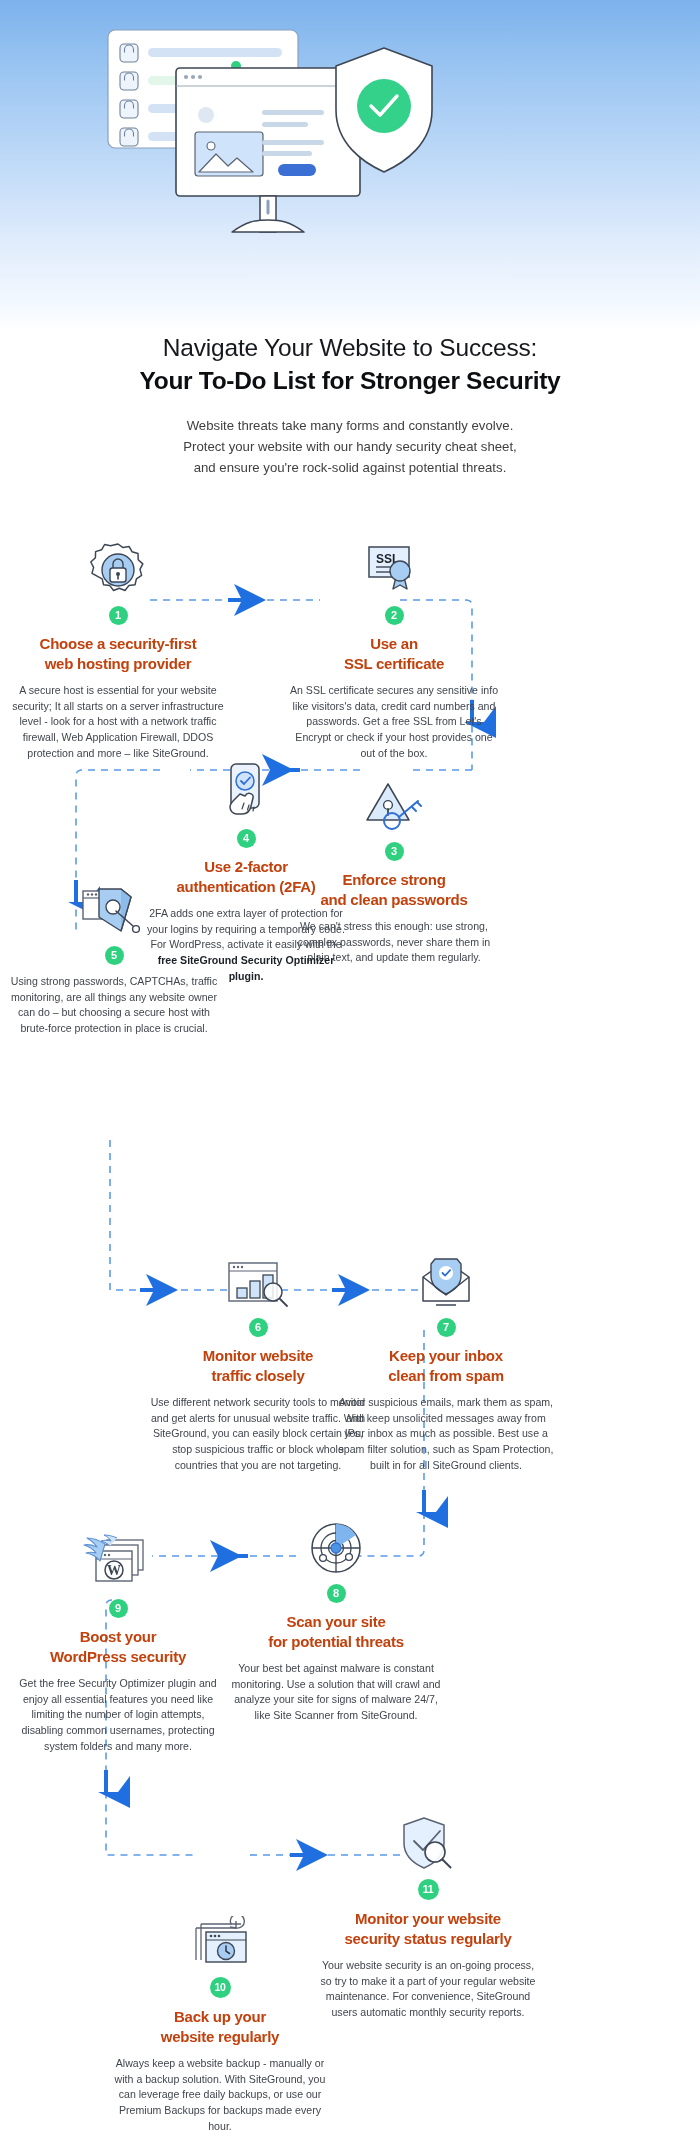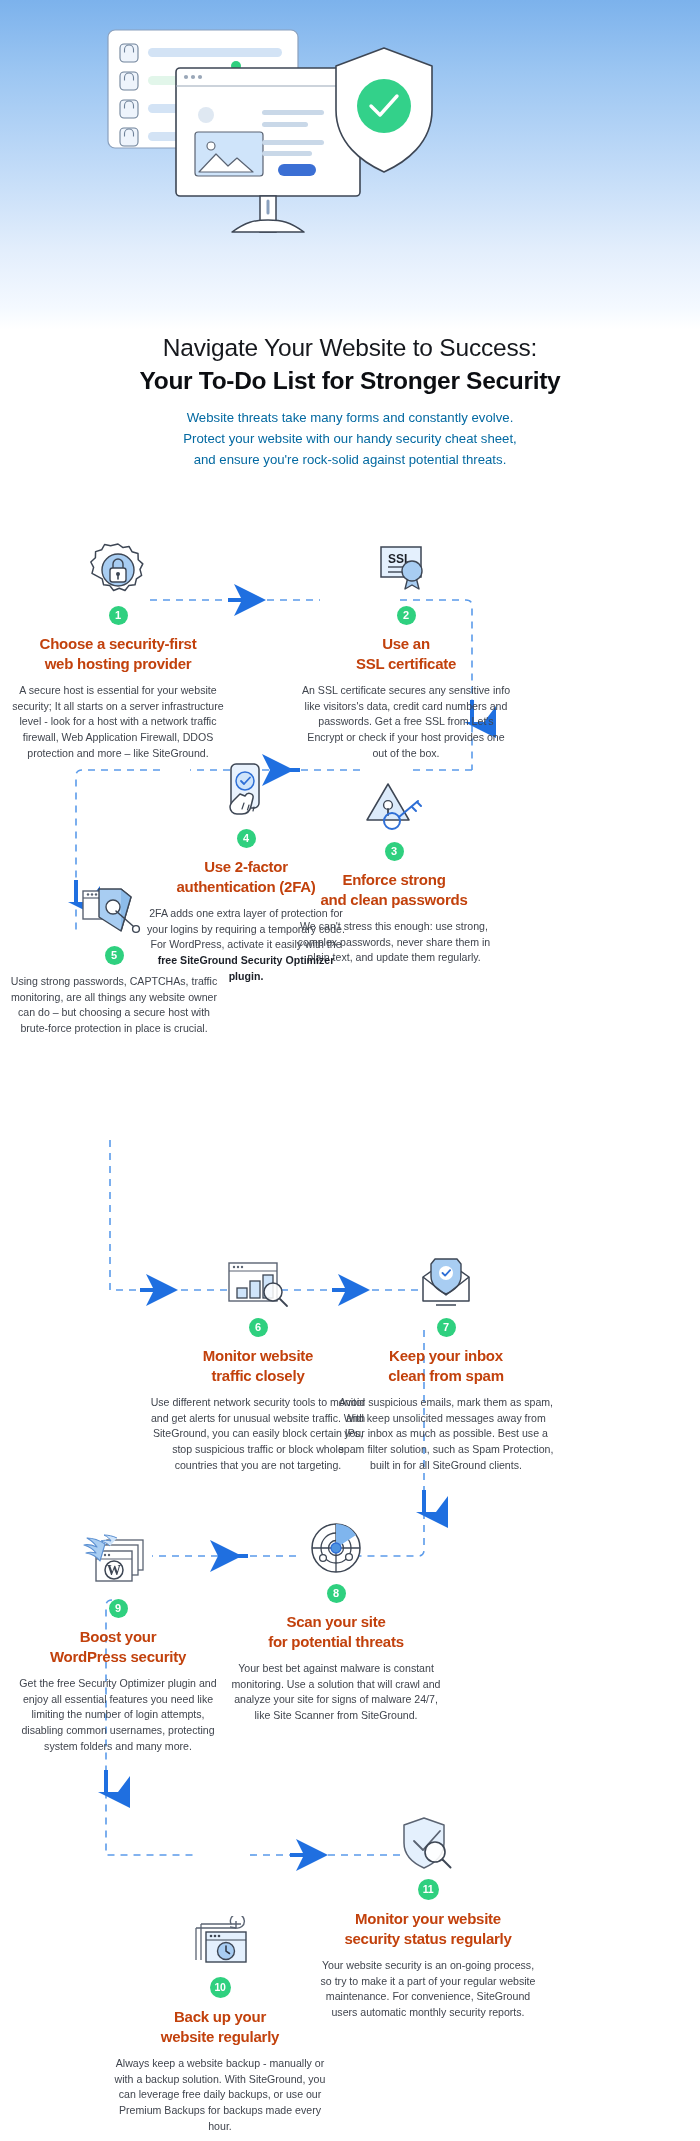--- a/index.html
+++ b/index.html
@@ -26,21 +26,21 @@
   }
   .title-line1 {
     font-size: 24.5px; font-weight: 400; letter-spacing: -0.2px;
     color: #16181d; line-height: 1.25;
   }
   .title-line2 {
     font-size: 24.5px; font-weight: 700; letter-spacing: -0.3px;
     color: #0c0e12; line-height: 1.3; margin-top: 1px;
   }
   .intro {
-    margin-top: 12px; font-size: 13.2px; line-height: 1.56; color: #0369a1;
+    margin-top: 20px; font-size: 13.2px; line-height: 1.56; color: #404040;
     font-weight: 400;
   }
 
   
   .flow-bg { position: absolute; top: 0; left: 0; width: 700px; height: 2141px; pointer-events: none; }
 
   
   .step {
     position: absolute; text-align: center;
   }
@@ -57,21 +57,21 @@
     margin-top: 9px; font-size: 15px; font-weight: 700; line-height: 1.33;
     color: #c2410c; letter-spacing: -0.25px;
   }
   .step-body {
     margin-top: 9px; font-size: 10.6px; line-height: 1.48; color: #40454e;
   }
   .step-body b { font-weight: 700; color: #1b1f27; }
 
   
   #step-1 { left: 12px;  top: 537px;  width: 212px; }
-  #step-2 { left: 300px; top: 537px;  width: 212px; }
+  #step-2 { left: 288px; top: 537px;  width: 212px; }
   #step-3 { left: 288px; top: 773px;  width: 212px; }
   #step-4 { left: 140px; top: 760px;  width: 212px; }
   #step-5 { left: 8px;   top: 877px;  width: 212px; }
   #step-6 { left: 150px; top: 1249px; width: 216px; }
   #step-7 { left: 338px; top: 1249px; width: 216px; }
   #step-8 { left: 228px; top: 1515px; width: 216px; }
   #step-9 { left: 12px;  top: 1530px; width: 212px; }
   #step-10{ left: 112px; top: 1908px; width: 216px; }
   #step-11{ left: 320px; top: 1810px; width: 216px; }
 </style>

